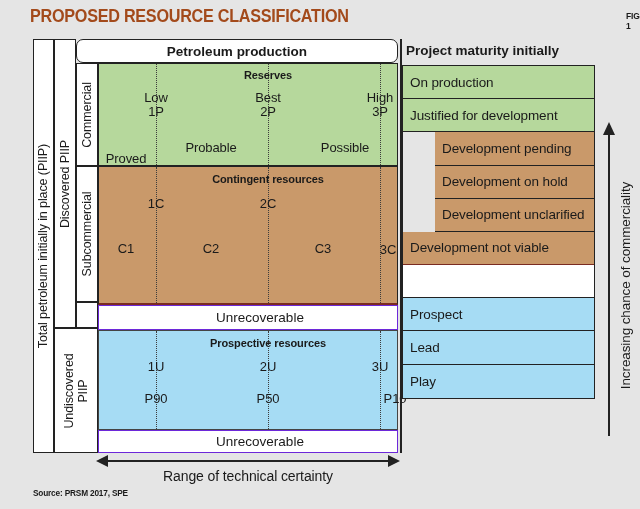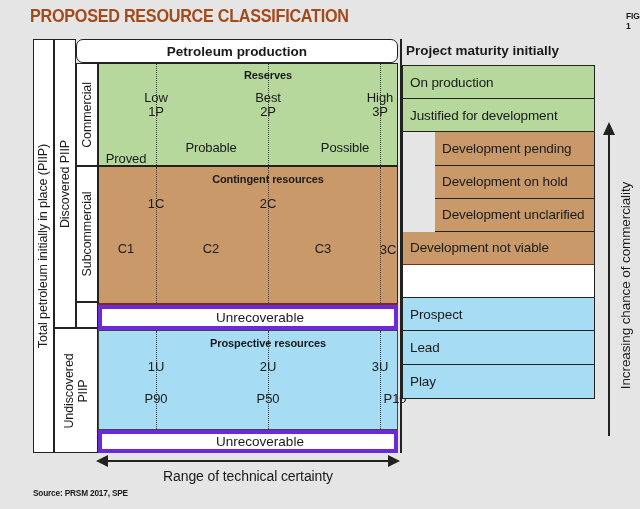--- a/index.html
+++ b/index.html
@@ -28,21 +28,21 @@
     font-size:12.5px; line-height:14px; letter-spacing:-0.1px;
   }
 
   .hdrbox { display:flex; align-items:center; justify-content:center; font-weight:bold; font-size:13.5px; }
   .rhdr { font-weight:bold; font-size:13.5px; white-space:nowrap; }
 
   .zone { border:1px solid #222; }
   .zone-green { background:#b6d89c; }
   .zone-brown { background:#c9996a; border-bottom:2px solid #7a2b20; }
   .zone-blue  { background:#a6dcf4; border-color:#444; }
-  .unrec { background:#fff; border:4px solid #6d28d9; display:flex; align-items:center; justify-content:center; font-size:13.5px;padding-left:24px; }
+  .unrec { background:#fff; border:1px solid #6d28d9; display:flex; align-items:center; justify-content:center; font-size:13.5px;padding-left:24px; }
 
   .dl { position:absolute; top:0; bottom:0; width:0; border-left:1px dotted #3c3c3c; }
   .zlabel { position:absolute; transform:translateX(-50%); font-size:13px; white-space:nowrap; letter-spacing:-0.1px; }
   .ztitle { font-weight:bold; font-size:11px; }
   .est { text-align:center; line-height:14px; }
 
   .vline { background:#222; }
 
   .subcol { left:402px; top:65px; width:193px; border:1px solid #222; }
   .sub {

